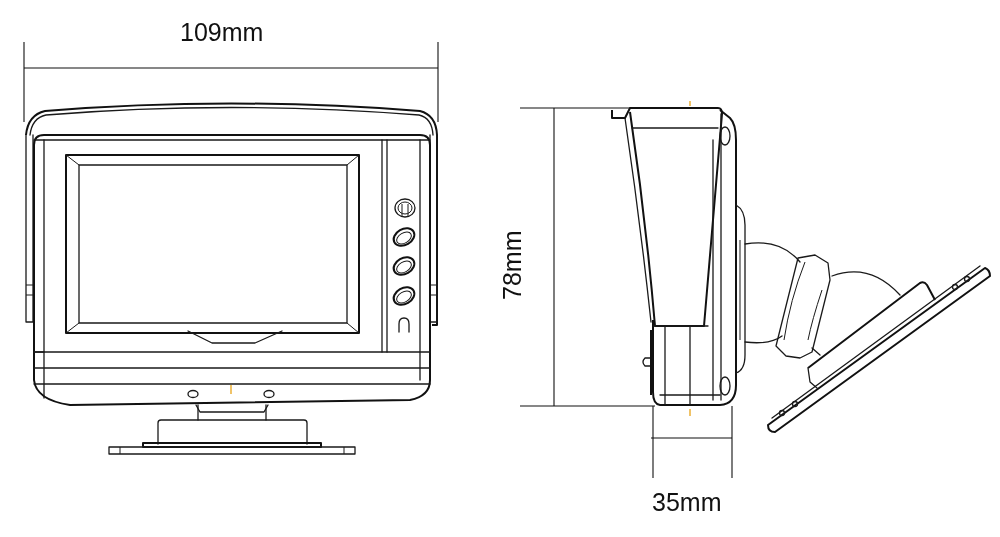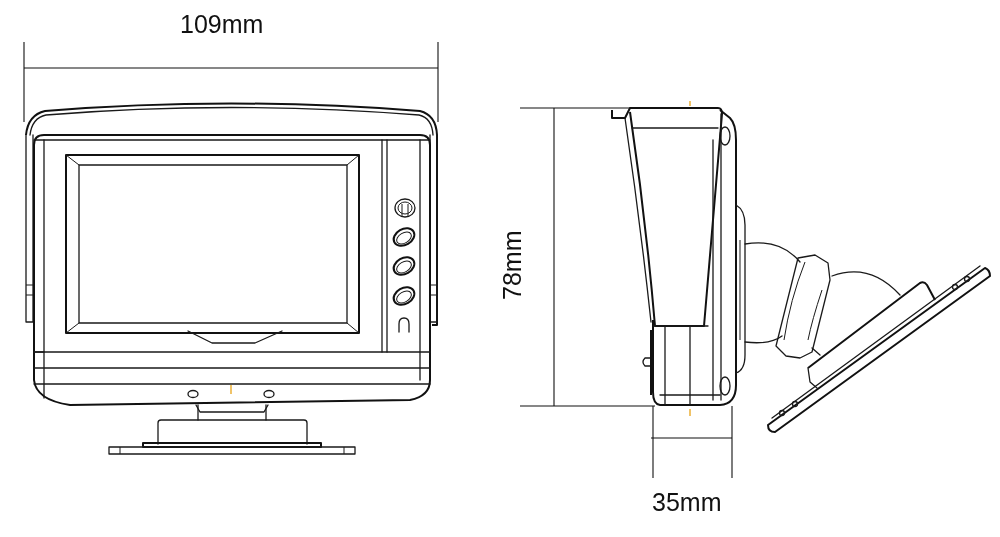--- a/index.html
+++ b/index.html
@@ -149,15 +149,15 @@
 
     <path class="thick" d="M768,425 L985,268 Q990,270 990,276 L775,432 Q768,432 768,425 Z"></path>
     <line class="ln" x1="772" y1="418" x2="980" y2="266"></line>
     <circle class="ln" cx="782" cy="413" r="2.5"></circle>
     <circle class="ln" cx="795" cy="404" r="2.5"></circle>
     <circle class="ln" cx="955" cy="287" r="2.5"></circle>
     <circle class="ln" cx="967" cy="279" r="2.5"></circle>
   </g>
 </svg>
 
-<div class="lbl" style="left:180px; top:10px;">109mm</div>
+<div class="lbl" style="left:180px; top:18px;">109mm</div>
 <div class="lbl" style="left:498px; top:244px; transform: rotate(-90deg); transform-origin: 0 0; top:300px;">78mm</div>
 <div class="lbl" style="left:652px; top:488px;text-align:center;">35mm</div>
 
 </body></html>

